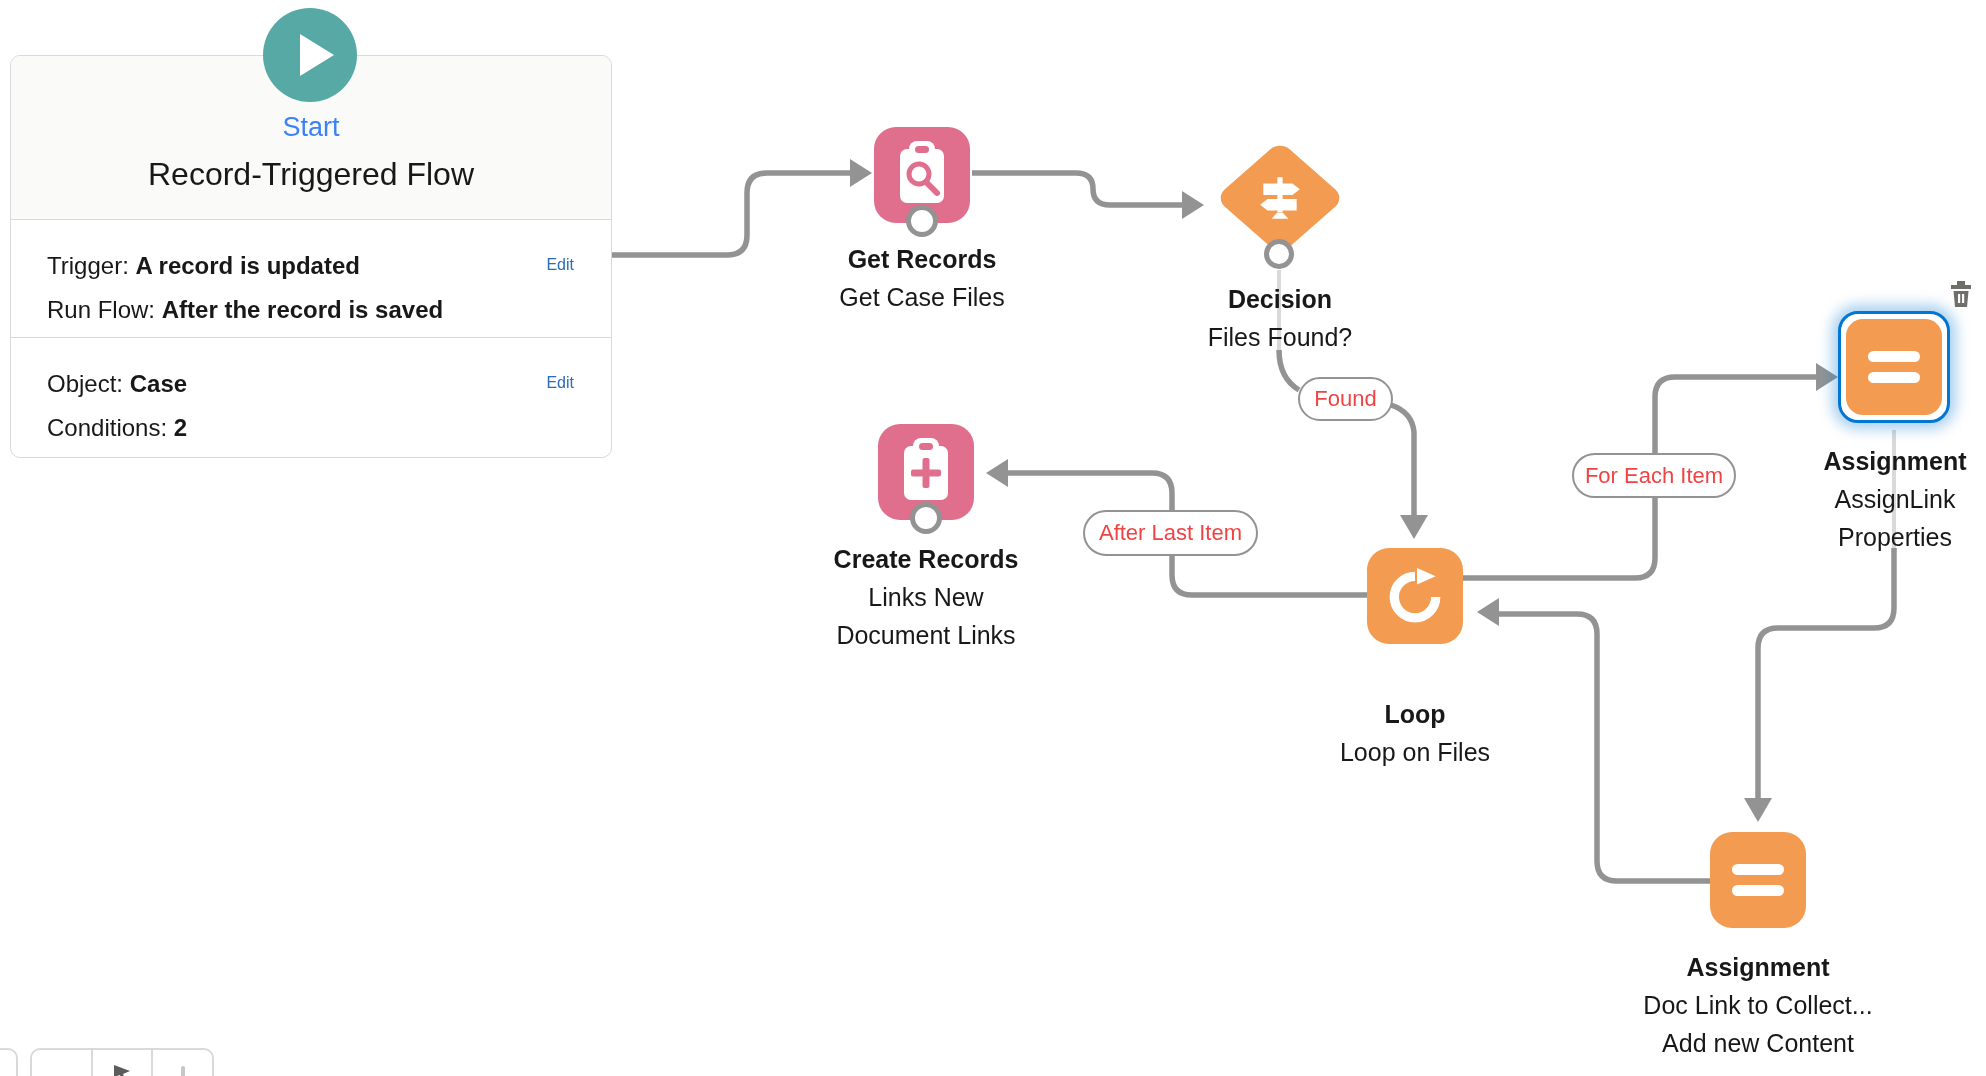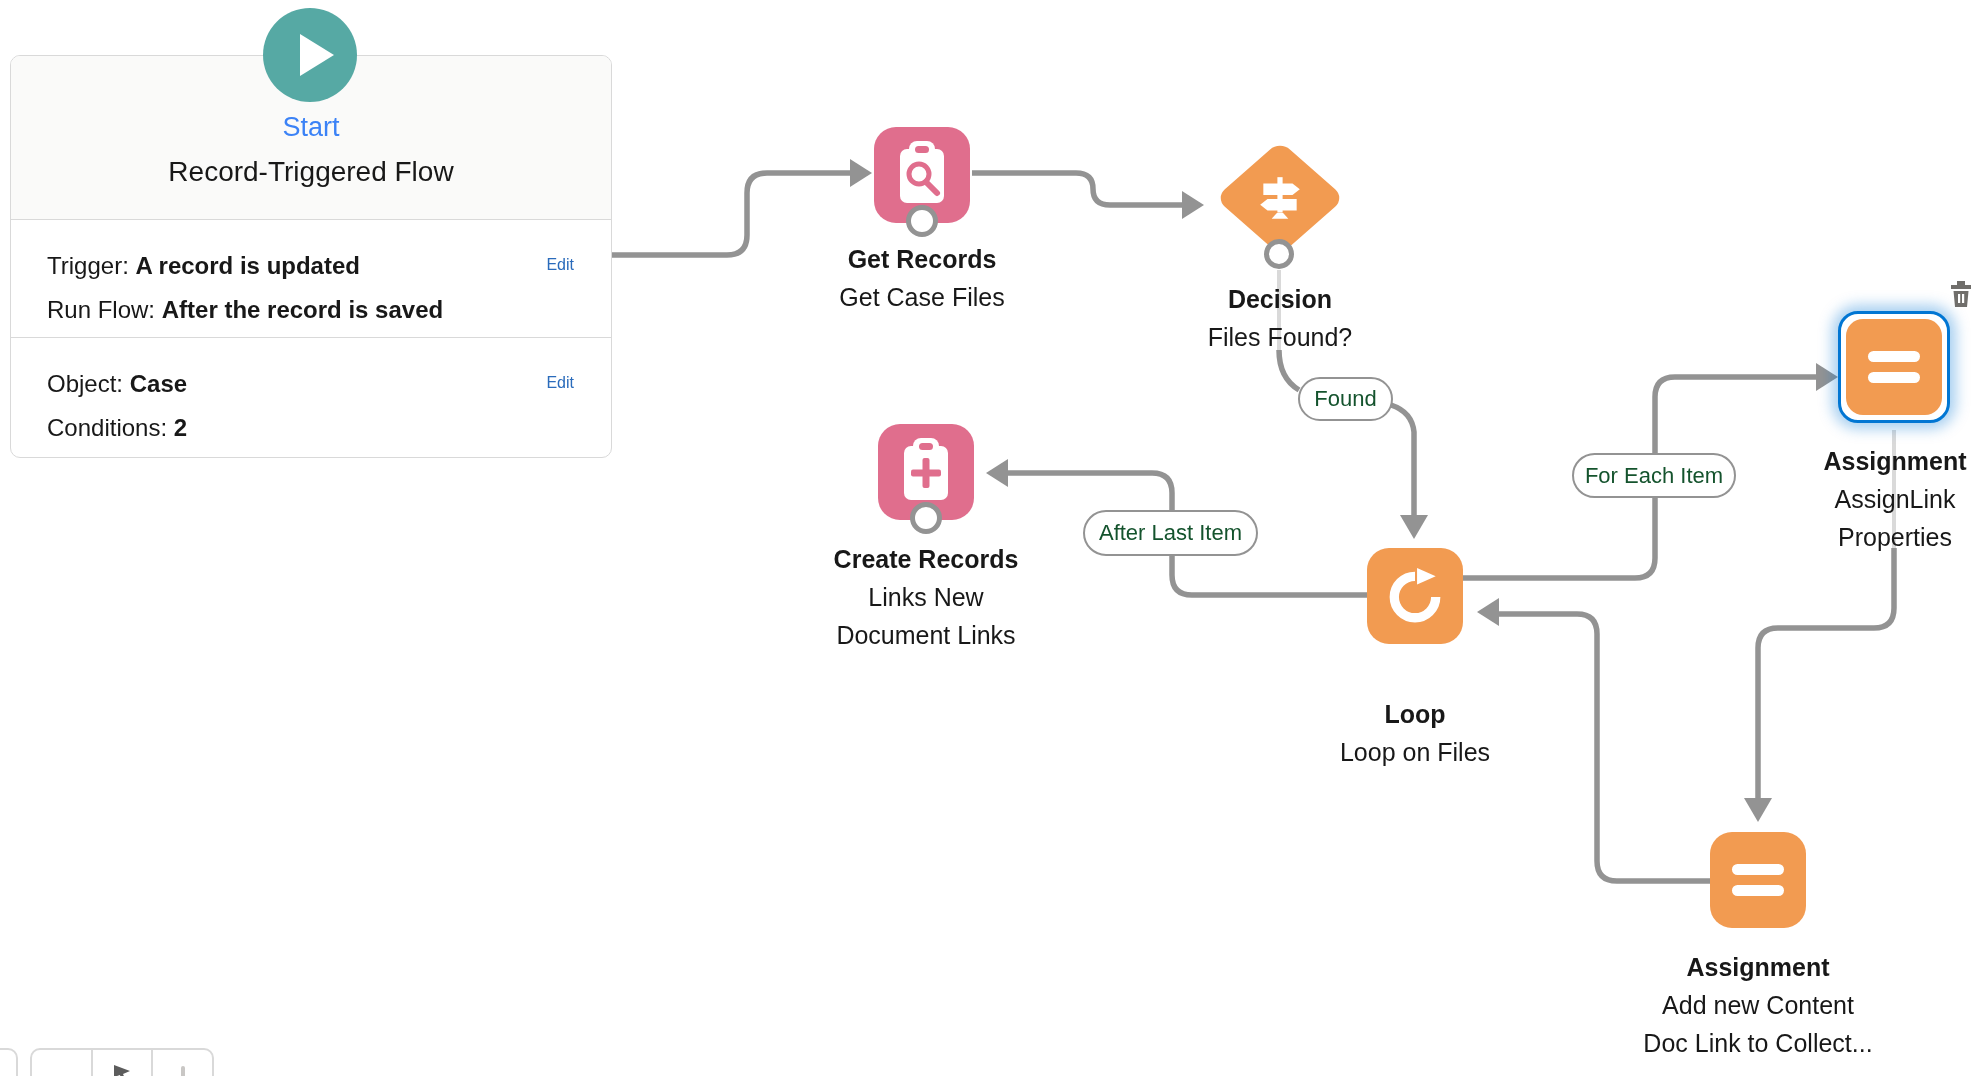--- a/index.html
+++ b/index.html
@@ -9,21 +9,21 @@
   .wire{fill:none;stroke:#939393;stroke-width:5.5;}
   .wire-light{fill:none;stroke:#d9d9d9;stroke-width:4;}
   .arrow{fill:#939393;stroke:none;}
 
   
   .start-card{position:absolute;left:10px;top:55px;width:602px;height:403px;background:#fff;
               border:1.5px solid #d9d9d9;border-radius:10px;box-sizing:border-box;z-index:2;}
   .start-sec1{height:164px;background:#fafaf9;border-bottom:1.5px solid #d9d9d9;
               border-radius:9px 9px 0 0;text-align:center;box-sizing:border-box;padding-top:56px;}
   .start-title{font-size:27px;color:#3b82f6;}
-  .start-sub{font-size:28px;margin-top:13px;color:#181818;}
+  .start-sub{font-size:32px;margin-top:13px;color:#181818;}
   .start-sec2{position:relative;height:118px;border-bottom:1.5px solid #d9d9d9;
               box-sizing:border-box;padding:24px 36px 0 36px;font-size:24px;line-height:44px;}
   .start-sec3{position:relative;height:118px;box-sizing:border-box;
               padding:24px 36px 16px 36px;font-size:24px;line-height:44px;}
   .start-row b{font-weight:bold;}
   .edit-link{position:absolute;right:37px;top:30px;color:#2a6bbb;font-size:16px;cursor:pointer;line-height:30px;}
   .start-circle{position:absolute;left:263px;top:8px;width:94px;height:94px;border-radius:50%;
                 background:#56a9a4;z-index:3;display:flex;align-items:center;justify-content:center;}
 
   
@@ -39,21 +39,21 @@
                  border-radius:20px;padding:5px;z-index:2;box-shadow:0 0 14px 6px rgba(1,118,211,.35);cursor:pointer;}
   .selected-wrap .node-icon{position:relative;left:0;top:0;border-radius:17px;}
   .port{position:absolute;background:#fff;border:5px solid #939393;border-radius:50%;
         box-sizing:border-box;z-index:3;}
   .node-label{position:absolute;transform:translateX(-50%);text-align:center;font-size:25px;
               line-height:38px;white-space:nowrap;z-index:2;}
   .node-label .nname{font-weight:bold;}
 
   
   .pill{position:absolute;background:#fff;border:2.5px solid #939393;border-radius:24px;
-        color:#14532d;font-size:22px;display:flex;align-items:center;justify-content:center;
+        color:#ef4444;font-size:22px;display:flex;align-items:center;justify-content:center;
         box-sizing:border-box;z-index:2;cursor:pointer;}
 
   
   .trash-btn{position:absolute;left:1948px;top:280px;width:28px;height:28px;z-index:4;cursor:pointer;}
   .toolbar-part{position:absolute;top:1048px;background:#fff;border:2px solid #d9d9d9;
                 border-radius:10px;box-sizing:border-box;z-index:2;}
   .tb-left{left:-28px;width:46px;height:56px;}
   .tb-group{left:30px;width:184px;height:56px;display:flex;}
   .tb-cell{flex:1;display:flex;justify-content:center;align-items:flex-start;padding-top:12px;}
   .tb-cell + .tb-cell{border-left:2px solid #d9d9d9;}
@@ -194,22 +194,22 @@
   </div>
 
   <div class="node-icon orange" style="left:1710px;top:832px;">
     <svg width="54" height="40" viewBox="0 0 54 40">
       <rect x="1" y="4" width="52" height="11" rx="5.5" fill="#fff"></rect>
       <rect x="1" y="25" width="52" height="11" rx="5.5" fill="#fff"></rect>
     </svg>
   </div>
   <div class="node-label" style="left:1758px;top:948px;">
     <div class="nname">Assignment</div>
+    <div>Doc Link to Collect...</div>
     <div>Add new Content</div>
-    <div>Doc Link to Collect...</div>
   </div>
 
   <div class="pill" style="left:1298px;top:377px;width:95px;height:44px;">
     <span>Found</span>
   </div>
   <div class="pill" style="left:1572px;top:453px;width:164px;height:45px;align-items:center;">
     <span>For Each Item</span>
   </div>
   <div class="pill" style="left:1083px;top:510px;width:175px;height:46px;">
     <span>After Last Item</span>

